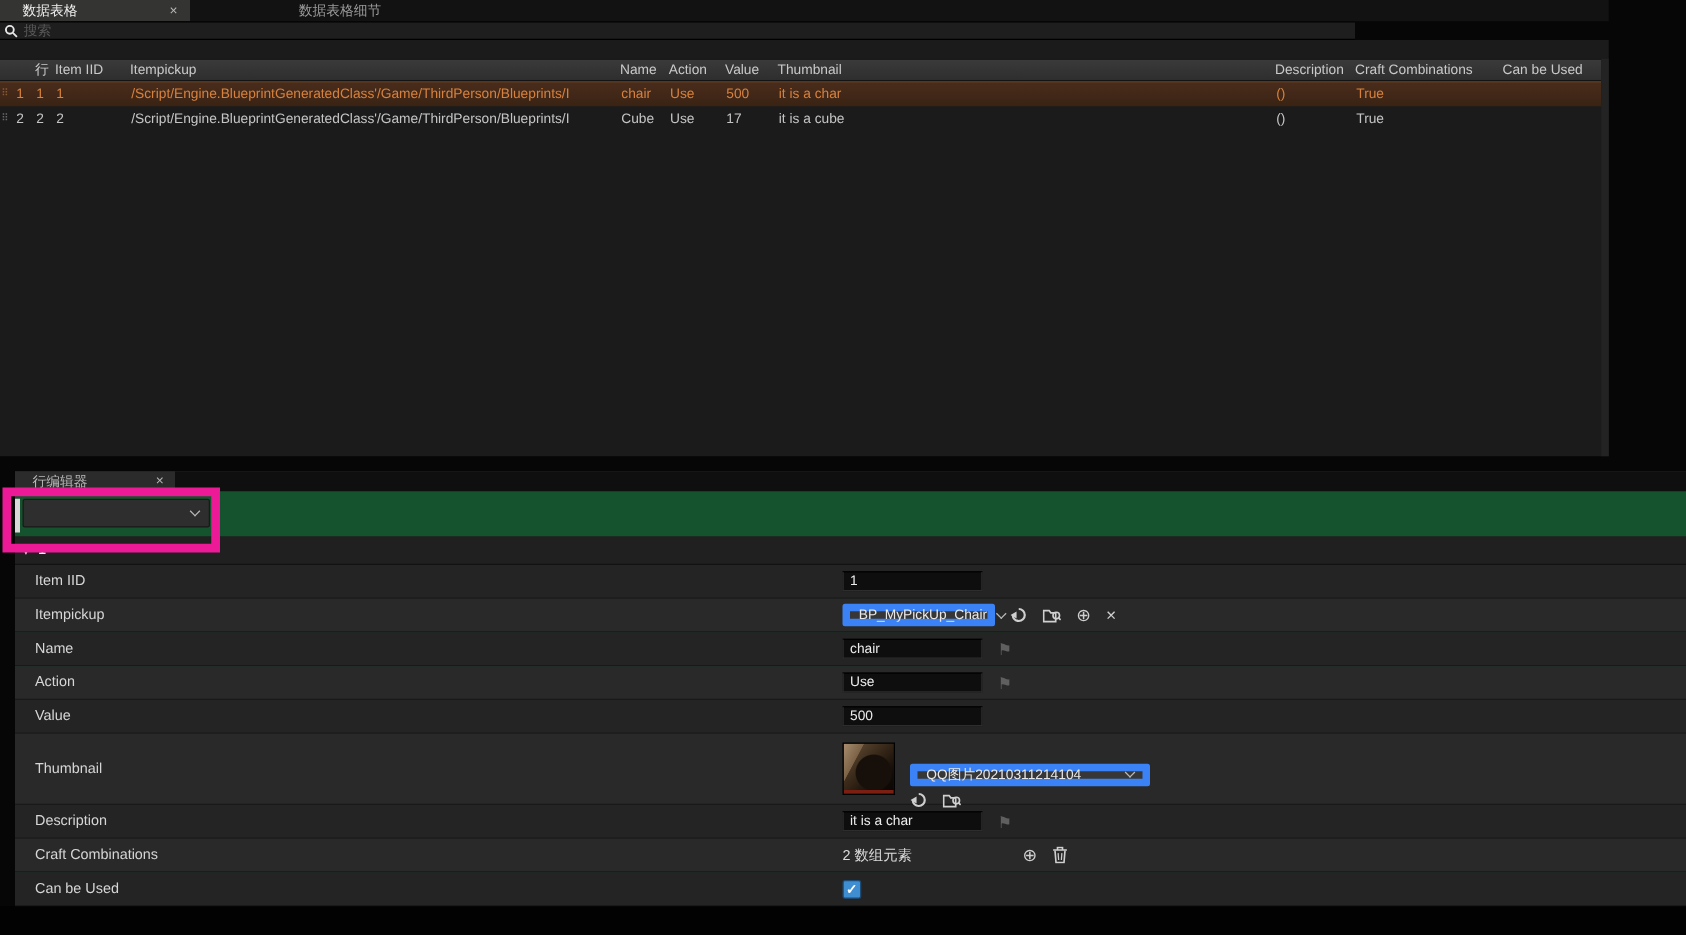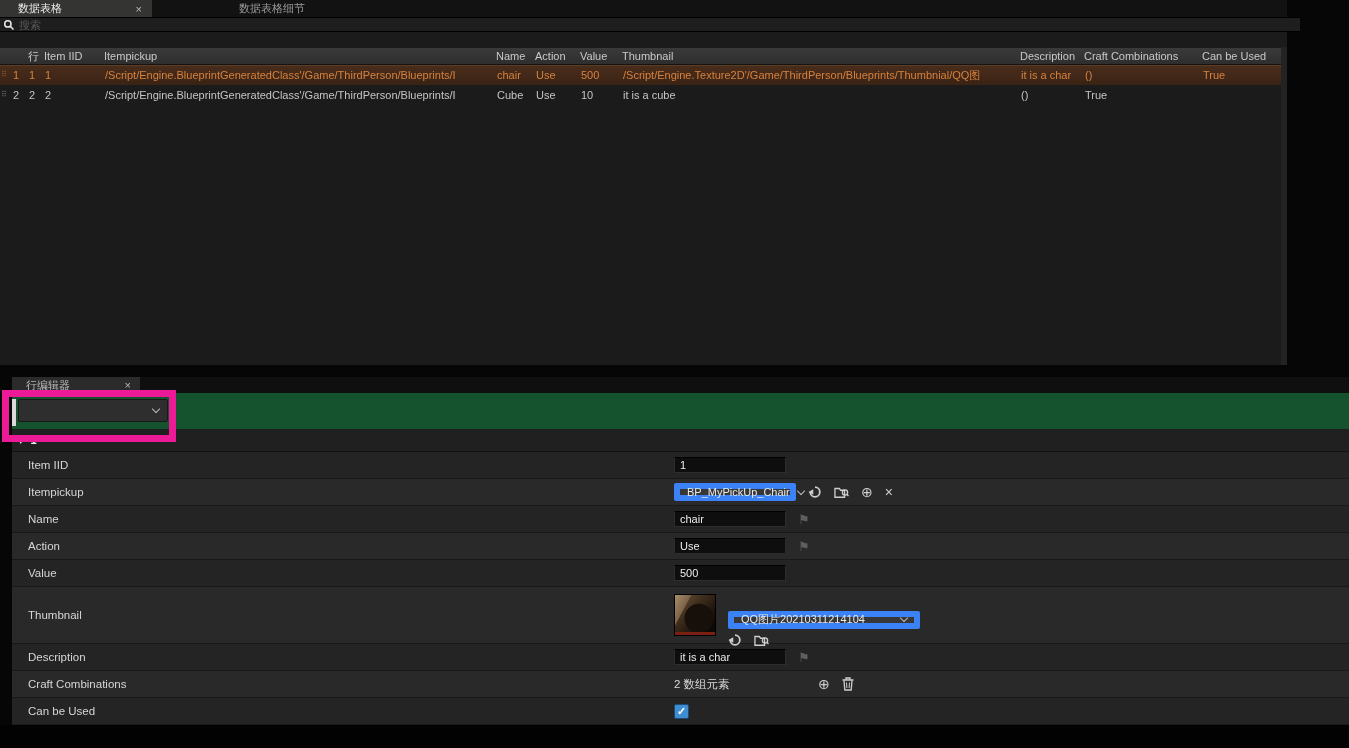--- a/index.html
+++ b/index.html
@@ -7,21 +7,21 @@
   .screen { position:relative; width:1349px; height:748px; background:#060606; overflow:hidden; }
 
   
   .doc-tabbar { position:absolute; left:0; top:0; width:1287px; height:17px; background:#121212; display:flex;gap:45px; }
   .doc-tab { display:flex; align-items:center; font-size:11px; color:#9a9a9a; padding:0 10px 0 18px; }
   .doc-tab.active { background:#343433; color:#ededed; width:152px; justify-content:space-between; }
   .doc-tab.second { margin-left:24px; }
   .doc-tab-close { color:#b8b8b8; font-size:11px; }
 
   
-  .searchbar { position:absolute; left:0; top:17px; width:1300px; height:15px; background:#1e1e1e; border-top:1px solid #000; border-bottom:1px solid #000; display:flex; align-items:center; gap:4px; padding:0 3px; }
+  .searchbar { position:absolute; left:0; top:17px; width:1084px; height:15px; background:#1e1e1e; border-top:1px solid #000; border-bottom:1px solid #000; display:flex; align-items:center; gap:4px; padding:0 3px; }
   .search-input { flex:1; background:transparent; border:none; outline:none; font-size:11px; color:#9a9a9a; font-family:inherit; }
   .search-input::placeholder { color:#575757; }
 
   
   .top-pane { position:absolute; left:0; top:32px; width:1287px; height:333px; background:#1b1b1b; }
   .tgrid { display:grid; grid-template-columns:10px 16px 16px 60px 392px 39px 45px 42px 398px 64px 118px 81px; width:1281px; }
   .table-head { position:absolute; left:0; top:15px; height:18px; background:linear-gradient(#3a3a3a,#2e2e2e); border-top:1px solid #1a1a1a; border-bottom:1px solid #141414; }
   .hcell { font-size:11px; color:#c9c9c9; line-height:16px; white-space:nowrap; overflow:hidden; padding:0 2px; }
   .trow { position:absolute; left:0; height:20px; }
   .trow .cell { font-size:11px; color:#c5c5c5; line-height:20px; white-space:nowrap; overflow:hidden; padding:0 3px; }
@@ -117,35 +117,34 @@
 
     <div class="trow tgrid selected" style="top:33px;">
       <div class="cell drag">⠿</div>
       <div class="cell">1</div>
       <div class="cell">1</div>
       <div class="cell">1</div>
       <div class="cell">/Script/Engine.BlueprintGeneratedClass'/Game/ThirdPerson/Blueprints/I</div>
       <div class="cell">chair</div>
       <div class="cell">Use</div>
       <div class="cell">500</div>
-      <div class="cell">/Script/Engine.Texture2D'/Game/ThirdPerson/Blueprints/Thumbnial/QQ图</div>
       <div class="cell">it is a char</div>
       <div class="cell">()</div>
       <div class="cell">True</div>
     </div>
 
     <div class="trow tgrid" style="top:53px;">
       <div class="cell drag">⠿</div>
       <div class="cell">2</div>
       <div class="cell">2</div>
       <div class="cell">2</div>
       <div class="cell">/Script/Engine.BlueprintGeneratedClass'/Game/ThirdPerson/Blueprints/I</div>
       <div class="cell">Cube</div>
       <div class="cell">Use</div>
-      <div class="cell">10</div>
+      <div class="cell">17</div>
       <div class="cell">it is a cube</div>
       <div class="cell">()</div>
       <div class="cell">True</div>
     </div>
 
     <div class="vscroll"></div>
   </div>
 
   <div class="bottom-panel">
     <div class="re-tabbar">

